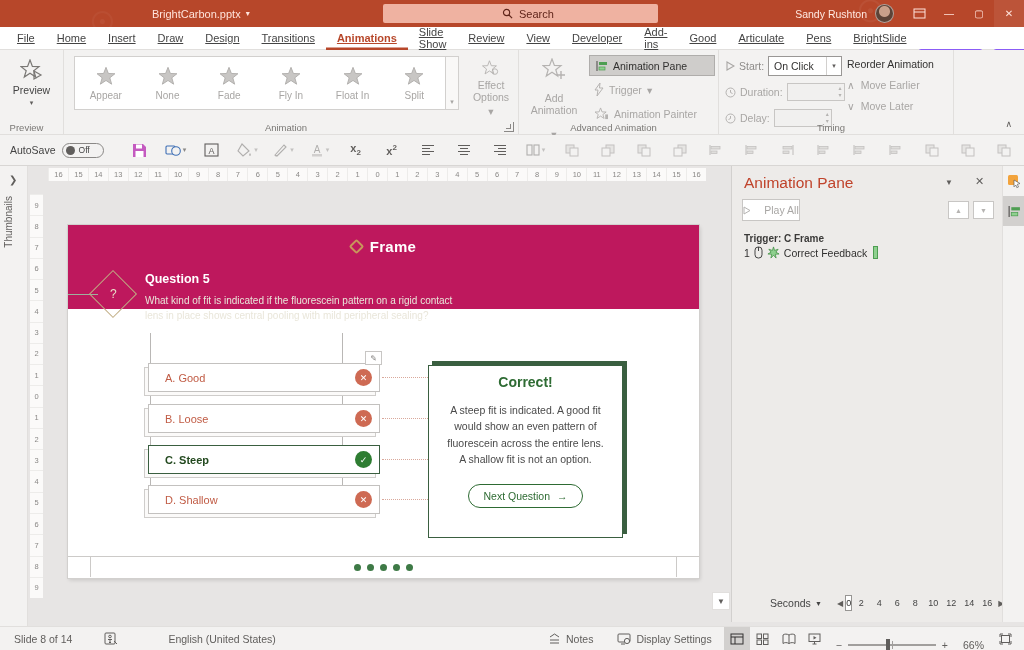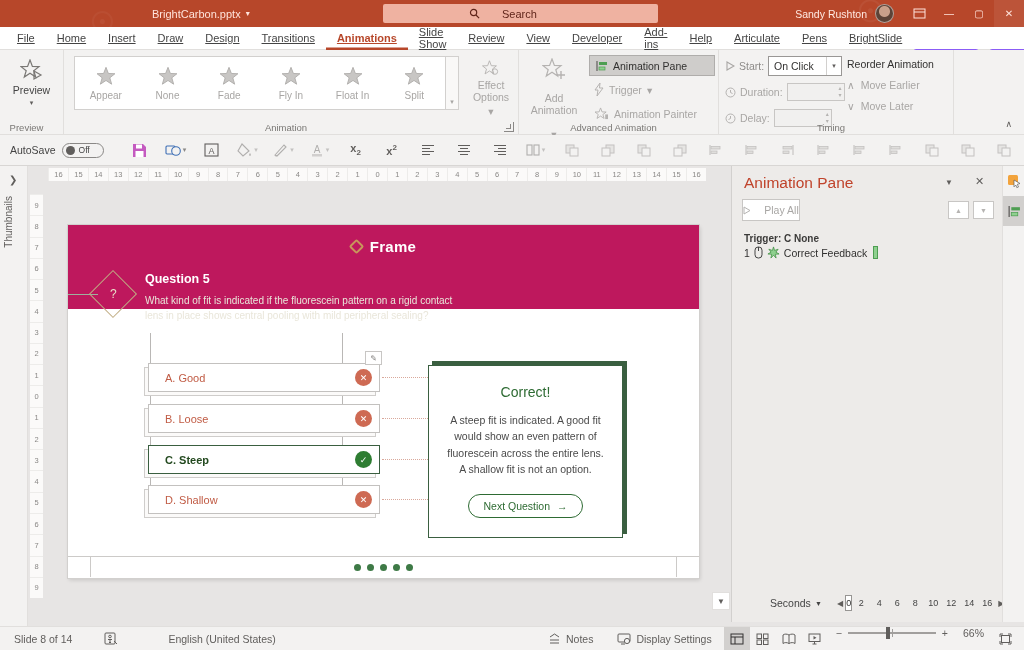--- a/index.html
+++ b/index.html
@@ -6,21 +6,21 @@
   html,body { width:1024px; height:650px; overflow:hidden; }
   body { font-family:"Liberation Sans", sans-serif; position:relative; background:#E7E5E4; font-size:11px; color:#323130; }
 
   
   .titlebar { position:absolute; left:0; top:0; width:1024px; height:27px; background:#B7472A;
     background-image:radial-gradient(circle at 85% 40%, rgba(255,255,255,.06) 0 2px, transparent 3px 9px, rgba(255,255,255,.05) 10px 11px, transparent 12px),
                      radial-gradient(circle at 10% 80%, rgba(255,255,255,.05) 0 2px, transparent 3px 8px, rgba(255,255,255,.04) 9px 10px, transparent 11px);
     display:flex; align-items:center; color:#fff; }
   .doc-title { position:absolute; left:152px; top:0; height:27px; display:flex; align-items:center; gap:5px; font-size:11px; color:#FFE3DB; }
   .doc-title .caret { font-size:8px; }
-  .searchbox { position:absolute; left:383px; top:4px; width:275px; height:19px; background:#EFB2A1; border-radius:2px; display:flex; align-items:center; gap:22px; padding-left:86px; color:#60251A; }
+  .searchbox { position:absolute; left:383px; top:4px; width:275px; height:19px; background:#EFB2A1; border-radius:2px; display:flex; align-items:center; gap:6px; padding-left:119px; color:#60251A; }
   .searchbox svg { flex:0 0 auto; }
   .tb-right { position:absolute; right:0; top:0; height:27px; display:flex; align-items:center; }
   .user-name { font-size:10.5px; color:#FFE9E2; margin-right:8px; }
   .avatar { width:19px; height:19px; border-radius:50%; background:radial-gradient(circle at 50% 38%, #caa08a 0 5px, #5d4337 6px); border:1px solid rgba(255,255,255,.5); margin-right:10px; }
   .winbtn { width:30px; height:27px; display:flex; align-items:center; justify-content:center; color:#FFE3DB; font-size:10px; }
   .winbtn.close { background:rgba(255,255,255,.07); }
 
   
   .menubar { position:absolute; left:0; top:27px; width:1024px; height:23px; background:#FFFFFF; display:flex; align-items:center; border-bottom:1px solid #E1DFDD; }
   .tabs { display:flex; height:23px; margin-left:6px; }
@@ -99,21 +99,21 @@
   .answer .alabel { margin-left:16px; font-size:11px; }
   .answer.incorrect .alabel { color:#C05B44; }
   .answer.correct { border:1.5px solid #3A5F40; }
   .answer.correct .alabel { color:#23491F; font-weight:bold; }
   .badge { position:absolute; right:7px; width:17px; height:17px; border-radius:50%; display:flex; align-items:center; justify-content:center; color:#fff; font-size:9px; }
   .answer.incorrect .badge { background:#CE6A53; }
   .answer.correct .badge { background:#2E7D32; }
   .pencil-chip { position:absolute; right:-3px; top:-13px; width:17px; height:14px; background:#fff; border:1px solid #C8C6C4; display:flex; align-items:center; justify-content:center; font-size:8px; color:#8A8886; }
   .dotline { position:absolute; border-top:1.5px dotted #D9A89B; width:46px; left:314px; }
   .feedback { position:absolute; left:360px; top:140px; width:195px; height:173px; background:#fff; border:1px solid #3A5F40; box-shadow:4px -4px 0 0 #3A5F40; text-align:center; }
-  .fb-title { margin-top:18px; color:#2E6B33; font-weight:normal; font-size:14px; }
+  .fb-title { margin-top:8px; color:#2E6B33; font-weight:bold; font-size:14px; }
   .fb-body { margin:12px auto 0; width:165px; font-size:10.5px; line-height:1.55; color:#4A4A4A; }
   .fb-btn { display:inline-flex; align-items:center; gap:7px; margin-top:17px; border:1px solid #2E6B33; border-radius:13px; padding:5px 14px; color:#2E6B33; font-size:10.5px; }
   .slide-band { position:absolute; left:0; right:0; top:331px; height:22px; border-top:1px solid #CCCAC8; }
   .band-inner { position:absolute; left:22px; right:22px; top:0; bottom:1px; border-left:1px solid #CCCAC8; border-right:1px solid #CCCAC8; display:flex; align-items:center; justify-content:center; gap:6px; }
   .dot { width:7px; height:7px; border-radius:50%; background:#3E7A46; }
   .scroll-btn { position:absolute; left:712px; top:426px; width:18px; height:18px; background:#fff; border:1px solid #E1DFDD; display:flex; align-items:center; justify-content:center; color:#605E5C; font-size:8px; }
 
   
   .anim-pane { position:absolute; left:731px; top:0; width:271px; height:456px; background:#EDEBE9; border-left:1px solid #D2D0CE; overflow:hidden; }
   .ap-title { position:absolute; left:12px; top:8px; font-size:15.5px; color:#C0432B; }
@@ -135,21 +135,21 @@
 
   
   .right-strip { position:absolute; left:1002px; top:0; width:22px; height:456px; background:#F3F2F1; border-left:1px solid #E1DFDD; }
   .rs-icon { width:22px; height:30px; display:flex; align-items:center; justify-content:center; }
   .rs-icon.sel { background:#D2D0CE; }
 
   
   .statusbar { position:absolute; left:0; top:626px; width:1024px; height:24px; background:#F3F2F1; border-top:1px solid #E1DFDD; display:flex; align-items:center; color:#605E5C; font-size:10.5px; }
   .sb-left { display:flex; align-items:center; gap:8px; }
   .sb-item { padding:0 12px; display:flex; align-items:center; gap:5px; height:24px; }
-  .sb-right { margin-left:auto; display:flex; align-items:flex-start; }
+  .sb-right { margin-left:auto; display:flex; align-items:flex-end; }
   .viewbtn { width:26px; height:24px; display:flex; align-items:center; justify-content:center; }
   .viewbtn.sel { background:#D2D0CE; }
   .zoomctl { display:flex; align-items:center; gap:6px; padding:0 8px; }
   .zoom-track { position:relative; width:88px; height:2px; background:#A19F9D; }
   .zoom-track .mid { position:absolute; left:50%; top:-3px; width:1px; height:8px; background:#A19F9D; }
   .zoom-thumb { position:absolute; left:43%; top:-5px; width:4px; height:12px; background:#605E5C; }
   .zoom-pct { width:30px; text-align:right; }
 </style>
 </head>
 <body>
@@ -188,21 +188,21 @@
       <div class="tab">Insert</div>
       <div class="tab">Draw</div>
       <div class="tab">Design</div>
       <div class="tab">Transitions</div>
       <div class="tab active">Animations</div>
       <div class="tab">Slide Show</div>
       <div class="tab">Review</div>
       <div class="tab">View</div>
       <div class="tab">Developer</div>
       <div class="tab">Add-ins</div>
-      <div class="tab">Help</div>
+      <div class="tab">Good</div>
       <div class="tab">Articulate</div>
       <div class="tab">Pens</div>
       <div class="tab">BrightSlide</div>
     </div>
   <div class="mb-right">
     <div class="pill-btn">
       <svg width="11" height="11" viewBox="0 0 12 12">
           <path d="M4 5 L8 5 M6 1 L6 7 M6 1 L4 3 M6 1 L8 3" stroke="#B7472A" fill="none" stroke-width="1.1"></path>
           <path d="M2 6 L2 10 L10 10 L10 6" stroke="#B7472A" fill="none" stroke-width="1.1"></path>
         </svg>
@@ -667,21 +667,21 @@
     <div class="playall">
       <svg width="8" height="9" viewBox="0 0 8 9">
           <path d="M1 1 L7 4.5 L1 8 Z" fill="none" stroke="#B5B3B1" stroke-width="1"></path>
         </svg>
       <span>Play All</span>
     </div>
     <div class="ap-updown">
       <div class="ud-btn">▲</div>
       <div class="ud-btn">▼</div>
     </div>
-    <div class="trigger-label">Trigger: C None</div>
+    <div class="trigger-label">Trigger: C Frame</div>
     <div class="anim-item">
       <span>1</span>
       <svg width="9" height="13" viewBox="0 0 9 13">
           <rect x="1" y="1" width="7" height="11" rx="3.2" fill="none" stroke="#444" stroke-width="1"></rect>
           <line x1="4.5" y1="1" x2="4.5" y2="5" stroke="#444" stroke-width="1"></line>
         </svg>
       <svg width="13" height="13" viewBox="0 0 14 14">
           <path d="M7 1 L8.2 4.8 L12 3.4 L9.6 6.6 L13 8.6 L9 8.9 L9.8 13 L7 10 L4.2 13 L5 8.9 L1 8.6 L4.4 6.6 L2 3.4 L5.8 4.8 Z" fill="#8FD08F" stroke="#3E8E41" stroke-width=".8"></path>
         </svg>
       <span>Correct Feedback</span>

